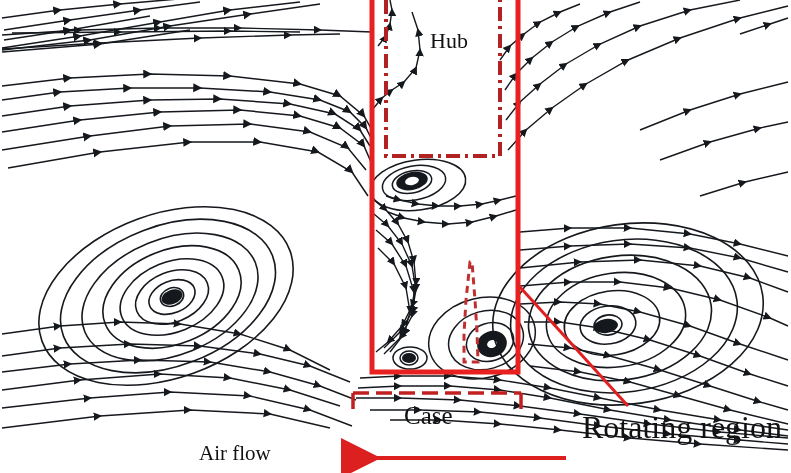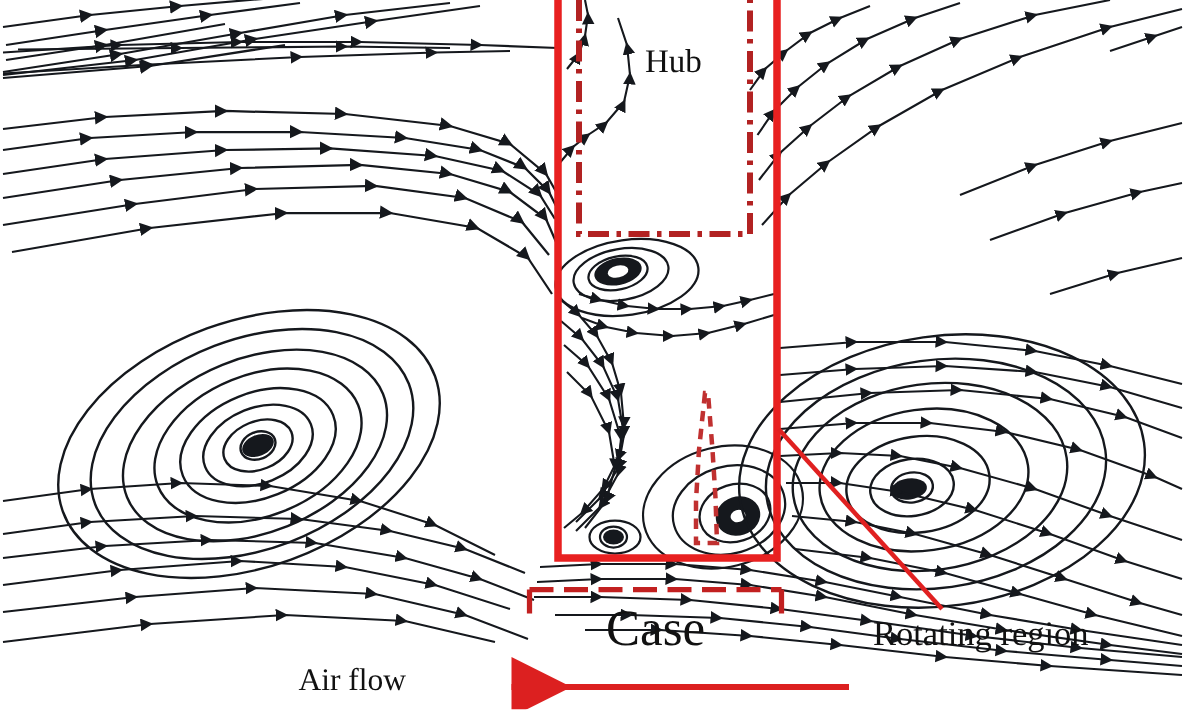--- a/index.html
+++ b/index.html
@@ -13,22 +13,22 @@
   #streamlines{position:absolute;left:0;top:0;width:791px;height:473px;}
   #overlay{position:absolute;left:0;top:0;width:791px;height:473px;}
   .lbl{
     position:absolute;
     color:#111111;
     font-family:"Liberation Serif", serif;
     white-space:nowrap;
     line-height:1;
   }
   #hub-label{left:414px;top:30px;font-size:22px;margin-left:16px;}
-  #case-label{left:404px;top:403px;font-size:34px;}
-  #rotating-label{left:582px;top:411px;font-size:23px;}
+  #case-label{left:404px;top:403px;font-size:25px;}
+  #rotating-label{left:582px;top:411px;font-size:32px;}
   #airflow-label{left:199px;top:443px;font-size:21px;}
 </style>
 </head>
 <body>
 
 <div id="fig">
 
   <svg id="streamlines" viewBox="0 0 791 473" xmlns="http://www.w3.org/2000/svg">
     <defs>
       <marker id="ah" markerWidth="9" markerHeight="9" refX="4.5" refY="3" orient="auto" markerUnits="strokeWidth">

